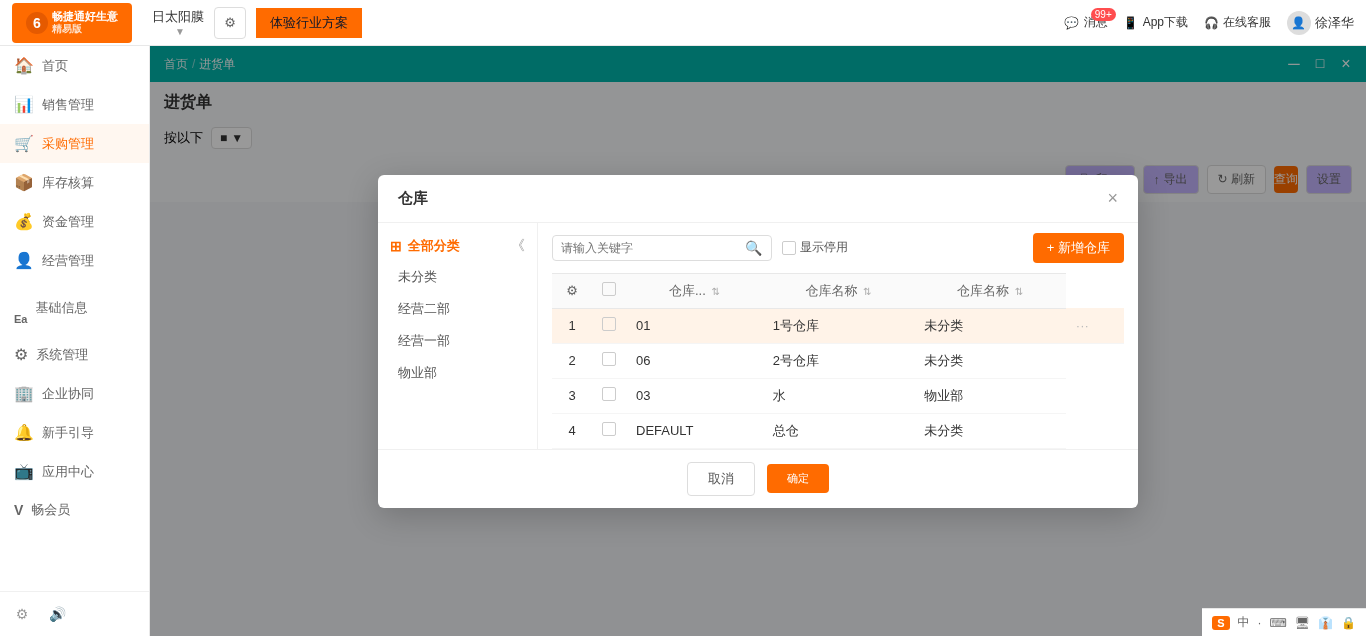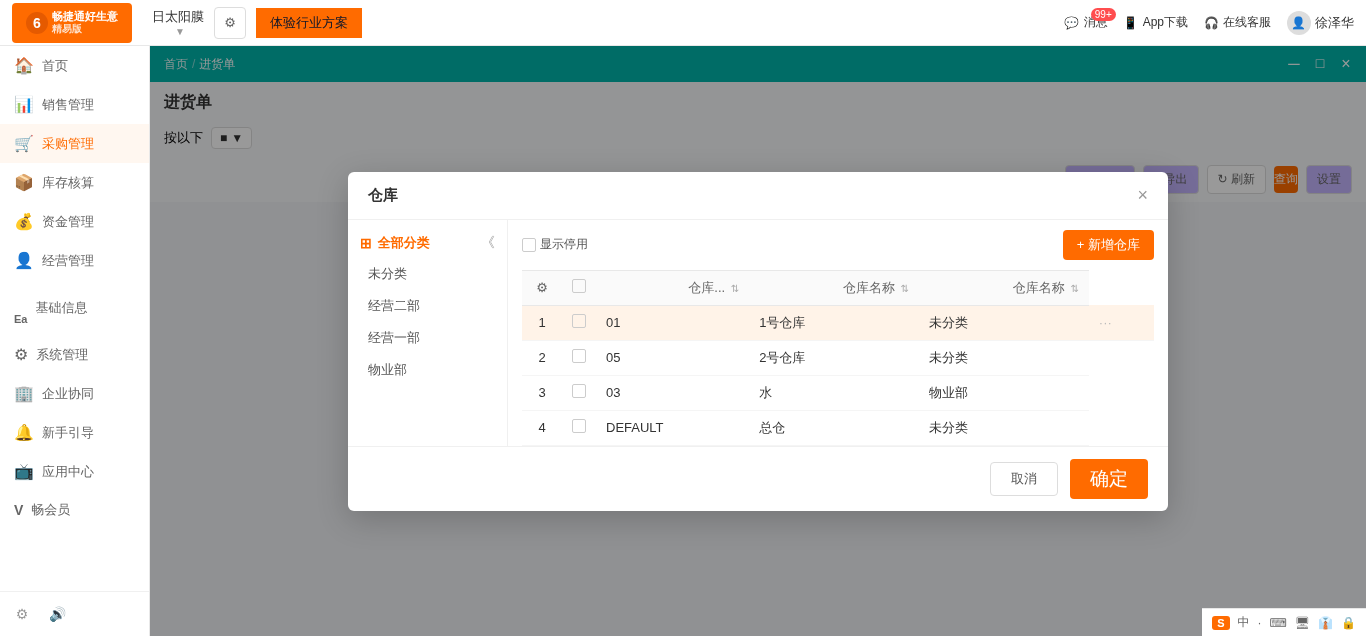--- a/index.html
+++ b/index.html
@@ -91,21 +91,21 @@
     .overlay {
       position: absolute; top: 0; left: 0; right: 0; bottom: 0;
       background: rgba(0,0,0,0.4);
       z-index: 100;
       display: flex; align-items: center; justify-content: center;
     }
     
     .modal {
       background: #fff;
       border-radius: 6px;
-      width: 820px;
+      width: 760px;
       max-height: 560px;
       box-shadow: 0 8px 32px rgba(0,0,0,0.2);
       display: flex;
       flex-direction: column;
       overflow: hidden;
     }
     .modal-header {
       display: flex; align-items: center; justify-content: space-between;
       padding: 14px 20px;
       border-bottom: 1px solid #f0f0f0;
@@ -147,21 +147,21 @@
     }
     .search-icon { color: #bbb; font-size: 14px; }
     .show-disabled { display: flex; align-items: center; gap: 4px; font-size: 12px; color: #555; cursor: pointer; }
     .checkbox { width: 14px; height: 14px; border: 1px solid #ccc; border-radius: 2px; display: inline-block; }
     .add-btn { margin-left: auto; background: #ff6b00; color: #fff; border: none; border-radius: 4px; padding: 6px 14px; font-size: 13px; cursor: pointer; white-space: nowrap; }
 
     
     .data-table { width: 100%; border-collapse: collapse; font-size: 13px; }
     .data-table th {
       background: #fafafa; border-bottom: 1px solid #e8e8e8; border-top: 1px solid #e8e8e8;
-      padding: 8px 10px; text-align: right; color: #666; font-weight: normal; white-space: nowrap;
+      padding: 8px 10px; text-align: center; color: #666; font-weight: normal; white-space: nowrap;
     }
     .data-table td {
       padding: 8px 10px; border-bottom: 1px solid #f5f5f5; color: #333;
     }
     .data-table tr.highlighted { background: #fff3e8; }
     .data-table tr.highlighted td { background: #fff3e8; }
     .sort-icon { font-size: 10px; color: #aaa; margin-left: 2px; }
     .row-num { color: #999; text-align: center; width: 30px; }
     .action-dots { color: #bbb; cursor: pointer; }
 
@@ -177,25 +177,25 @@
     }
     .page-size-select {
       border: 1px solid #ddd; border-radius: 4px; padding: 2px 4px; font-size: 12px; background: #fff;
     }
     .page-nav { cursor: pointer; color: #999; font-size: 12px; padding: 2px 4px; border: 1px solid #ddd; border-radius: 3px; background: #fff; }
     .page-input { width: 40px; border: 1px solid #ddd; border-radius: 3px; text-align: center; padding: 2px; font-size: 12px; }
 
     
     .modal-footer {
       padding: 12px 20px;
-      display: flex; align-items: center; justify-content: flex-end; gap: 12px;
+      display: flex; align-items: center; justify-content: center; gap: 12px;
       border-top: 1px solid #f0f0f0;
     }
     .btn-cancel { border: 1px solid #ddd; background: #fff; border-radius: 4px; padding: 7px 20px; font-size: 13px; cursor: pointer; color: #555; }
-    .btn-confirm { background: #ff6b00; color: #fff; border: none; border-radius: 4px; padding: 7px 20px; font-size: 19px; cursor: pointer; }
+    .btn-confirm { background: #ff6b00; color: #fff; border: none; border-radius: 4px; padding: 7px 20px; font-size: 11px; cursor: pointer; }
 
     
     .teal-banner {
       background: #00b4aa;
       height: 46px;
       display: flex;
       align-items: center;
     }
   </style>
 </head>
@@ -358,20 +358,24 @@
               <span class="cat-collapse">《</span>
             </div>
             <div class="cat-item">未分类</div>
             <div class="cat-item">经营二部</div>
             <div class="cat-item">经营一部</div>
             <div class="cat-item">物业部</div>
           </div>
 
           <div class="table-panel">
             <div class="table-toolbar">
+              <div class="search-box">
+                <input class="search-input" type="text" placeholder="请输入关键字" style="">
+                <span class="search-icon">🔍</span>
+              </div>
               <label class="show-disabled">
                 <span class="checkbox"></span>
                 <span>显示停用</span>
               </label>
               <button class="add-btn">+ 新增仓库</button>
             </div>
 
             <table class="data-table">
               <thead>
                 <tr>
@@ -400,21 +404,21 @@
       <td class="row-num">1</td>
       <td><span class="checkbox"></span></td>
       <td>01</td>
       <td>1号仓库</td>
       <td>未分类</td>
     <td><span class="action-dots">···</span></td>
                   </tr>
                   <tr>
       <td class="row-num">2</td>
       <td><span class="checkbox"></span></td>
-      <td>05</td>
+      <td>06</td>
       <td>2号仓库</td>
       <td>未分类</td>
     </tr>
                   <tr>
       <td class="row-num">3</td>
       <td><span class="checkbox"></span></td>
       <td>03</td>
       <td>水</td>
       <td>物业部</td>
     </tr>

